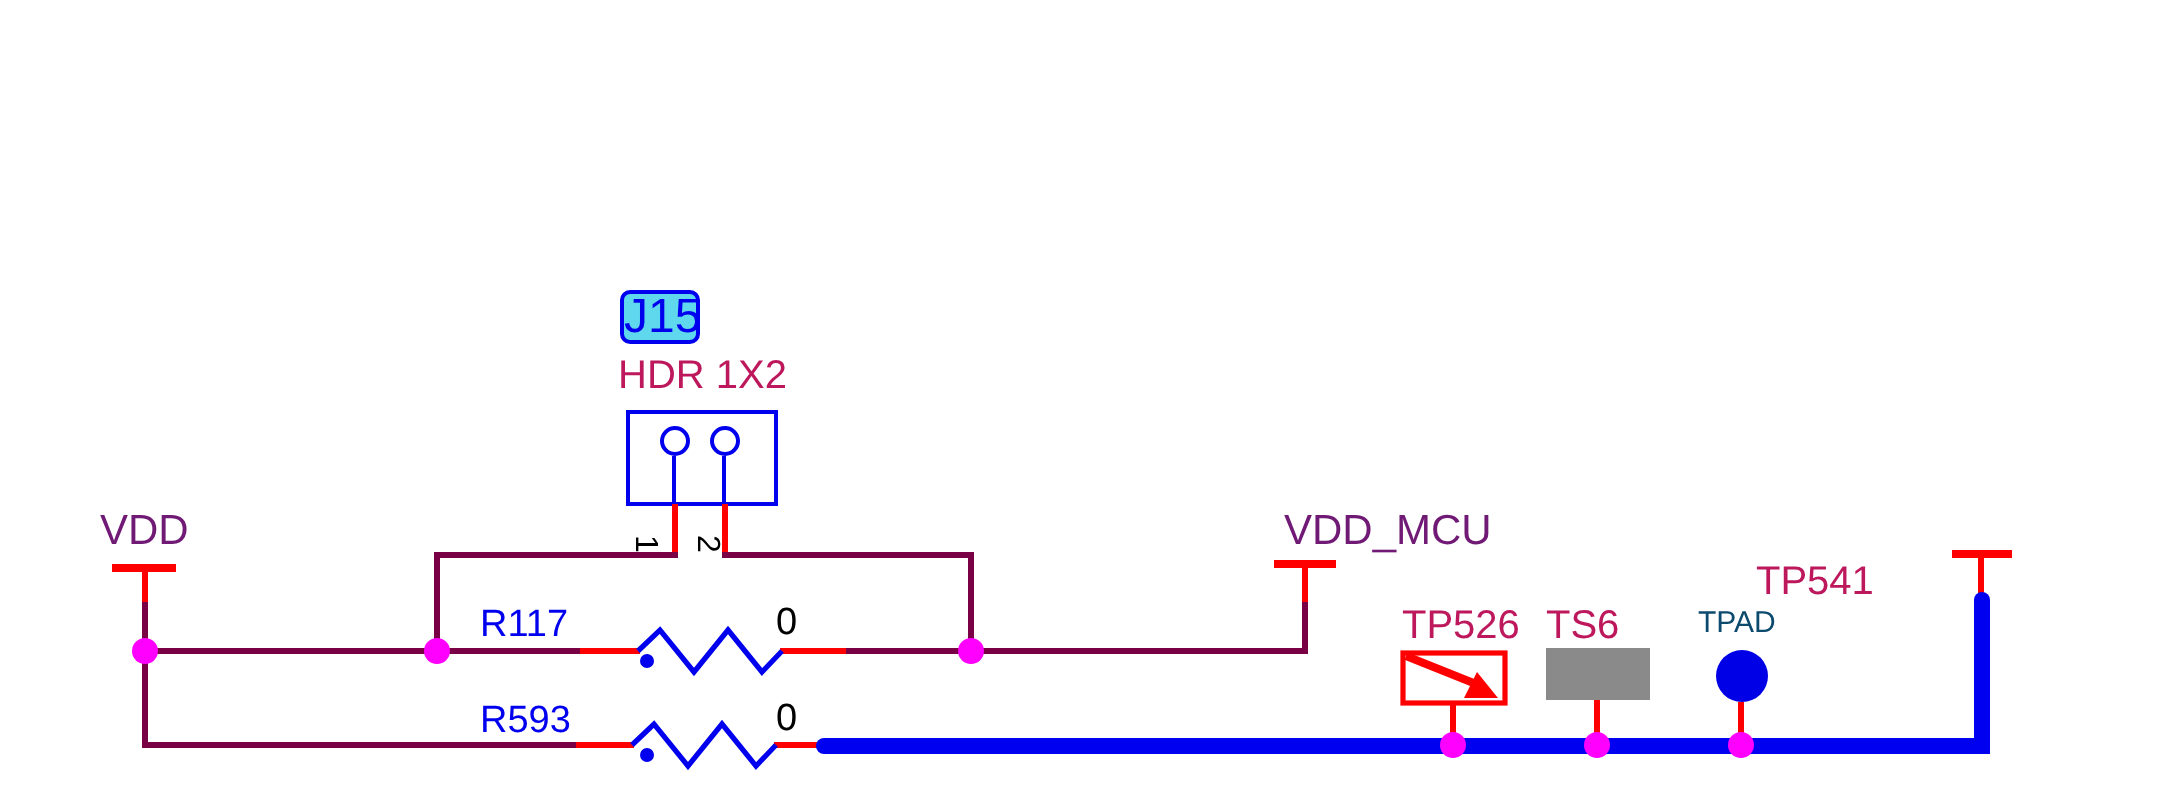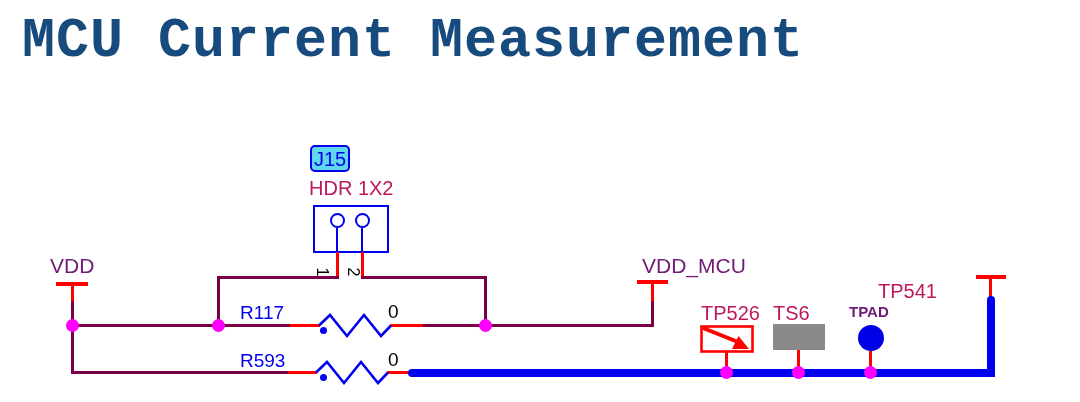--- a/index.html
+++ b/index.html
@@ -15,51 +15,50 @@
   }
   .wire{position:absolute;background:#7A0045;}
   .red{position:absolute;background:#FF0000;}
   .bus{position:absolute;background:#0000F0;}
   .dot{position:absolute;width:13px;height:13px;border-radius:50%;background:#FF00FF;}
   .pindot{position:absolute;width:7px;height:7px;border-radius:50%;background:#0000EE;}
   .net-label{position:absolute;color:#701a75;font-size:21px;line-height:1;white-space:nowrap;}
   .lbl-blue{position:absolute;color:#0000EE;font-size:19px;line-height:1;white-space:nowrap;}
   .lbl-blue20{position:absolute;color:#be185d;font-size:20px;line-height:1;white-space:nowrap;}
   .lbl-black{position:absolute;color:#000000;font-size:19px;line-height:1;white-space:nowrap;}
-  .pad-label{position:absolute;color:#701a75;font-size:15px;font-weight:bold;line-height:1;white-space:nowrap;}
+  .pad-label{position:absolute;color:#0c4a6e;font-size:15px;font-weight:normal;line-height:1;white-space:nowrap;}
   .pin-num{
     position:absolute;color:#000000;font-size:16px;line-height:1;width:16px;height:16px;
     transform:rotate(90deg);transform-origin:center center;text-align:center;
   }
   .tag{
     position:absolute;left:310px;top:145px;width:40px;height:27px;
     background:#5FD8EE;border:2px solid #0000EE;border-radius:5px;box-sizing:border-box;
-    display:flex;align-items:center;justify-content:center;
-    color:#0000EE;font-size:20px;line-height:1;
+    display:flex;align-items:center;justify-content:flex-start;
+    color:#0000EE;font-size:24px;line-height:1;
   }
   .hdr-box{
     position:absolute;left:313px;top:205px;width:76px;height:48px;
     border:2px solid #0000EE;box-sizing:border-box;background:#ffffff;
   }
   .pin-circle{
     position:absolute;width:15px;height:15px;border:2px solid #0000EE;border-radius:50%;
     background:#ffffff;box-sizing:border-box;
   }
   .blueseg{position:absolute;background:#0000EE;}
   .ts-pad{position:absolute;left:773px;top:324px;width:52px;height:26px;background:#8A8A8A;}
   .tp-round{position:absolute;left:858px;top:325px;width:26px;height:26px;border-radius:50%;background:#0000E6;}
   .ralign{}
   svg{position:absolute;overflow:visible;}
 </style>
 </head>
 <body>
 
 <div id="canvas">
 
-  <div class="title">MCU Current Measurement</div>
 
   <div class="tag">
     <span>J15</span>
   </div>
   <div class="lbl-blue20" style="left:309px;top:178px;">HDR 1X2</div>
   <div class="hdr-box"></div>
   <div class="pin-circle" style="left:330px;top:213px;"></div>
   <div class="pin-circle" style="left:355px;top:213px;"></div>
 
   <div class="blueseg" style="left:336px;top:228px;width:2px;height:25px;"></div>

